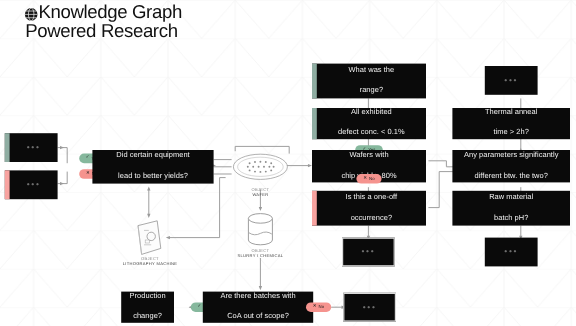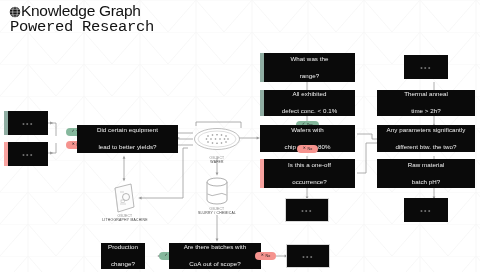--- a/index.html
+++ b/index.html
@@ -14,32 +14,32 @@
     background-color:#ffffff;
   }
   
   #grid{
     position:absolute;inset:0;
     opacity:.55;
     pointer-events:none;
   }
   
   .title{
-    position:absolute;left:4px;top:2px;
+    position:absolute;left:15px;top:2px;
     font-size:15.5px;line-height:16.5px;
     letter-spacing:-.3px;
     color:#111;
     white-space:pre;
     font-weight:400;
   }
   .globe{
     position:absolute;left:5px;top:4px;width:12px;height:12px;
   }
   .title-l1{position:absolute;left:17px;top:1px;}
-  .title-l2{position:absolute;left:6px;top:17px;font-family:Liberation Mono, monospace;}
+  .title-l2{position:absolute;left:6px;top:17px;}
 
   
   .card{
     position:absolute;
     background:#0a0a0a;
     color:#f2f2f2;
     font-size:6.2px;
     line-height:8.4px;
     text-align:center;
     display:flex;align-items:center;justify-content:center;

